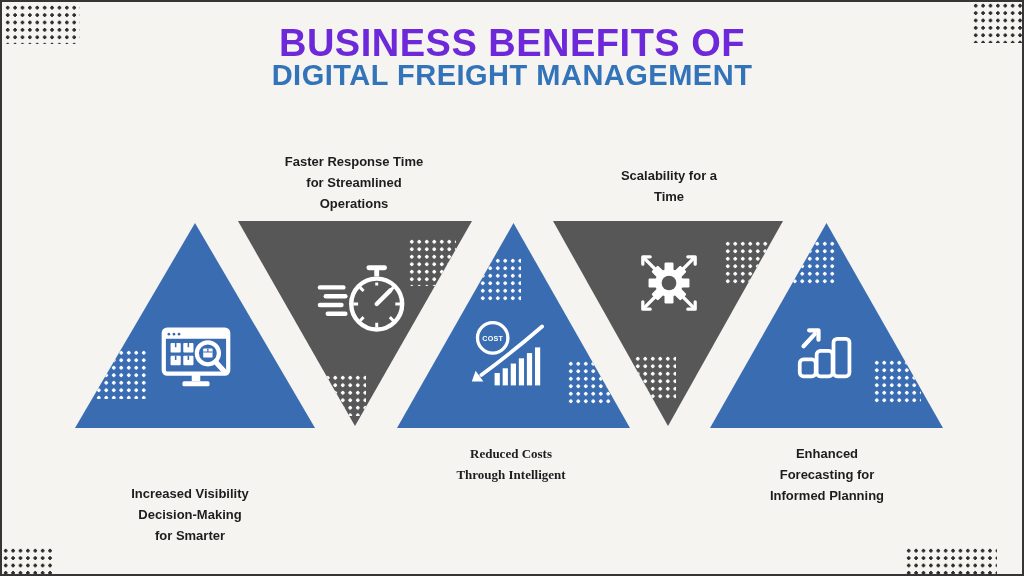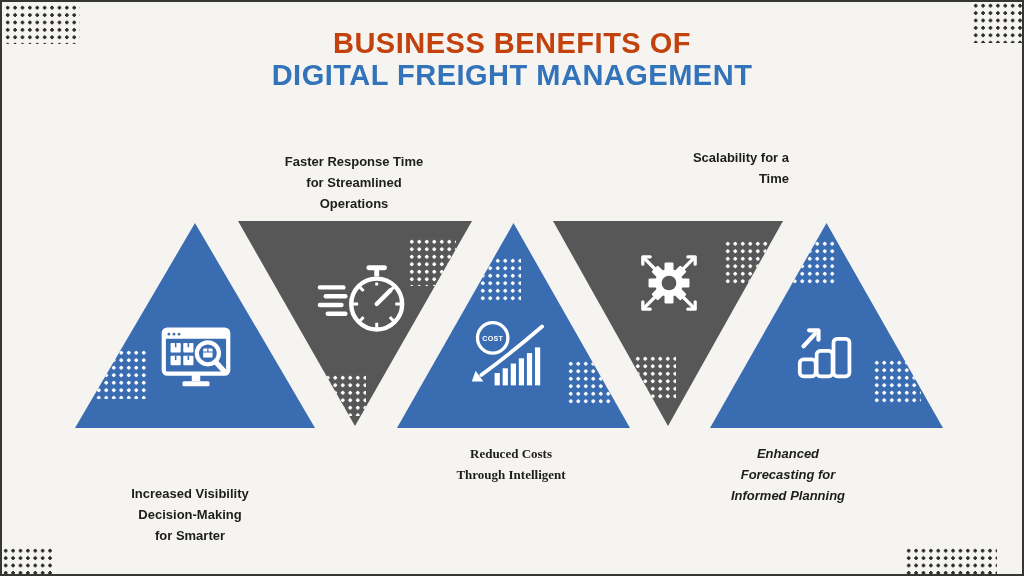--- a/index.html
+++ b/index.html
@@ -4,21 +4,21 @@
 <style>
   html,body { margin:0; padding:0; }
   .stage {
     position:relative; width:1024px; height:576px;
     background: var(--color-background, #f5f4f1);
     box-shadow: inset 0 0 0 2px #353535;
     overflow:hidden;
     font-family:"Liberation Sans", sans-serif;
   }
   .title { position:absolute; top:27px; left:0; width:100%; text-align:center; }
-  .title-line1 { font-size:29px; font-weight:bold; color:#c2410c; letter-spacing:0.5px; line-height:32px; }
+  .title-line1 { font-size:38px; font-weight:bold; color:#6d28d9; letter-spacing:0.5px; line-height:32px; }
   .title-line2 { font-size:29px; font-weight:bold; color: var(--color-title-accent, #3273b9); letter-spacing:0.5px; line-height:32px; }
 
   .tri { position:absolute; }
   .tri-up   { clip-path: polygon(50% 0%, 100% 100%, 0% 100%); }
   .tri-down { clip-path: polygon(0% 0%, 100% 0%, 50% 100%); }
   .tri.blue { background: var(--color-blue, #3c6cb4); }
   .tri.gray { background: var(--color-gray, #575757); }
 
   .benefit-label {
     position:absolute; width:240px; text-align:center;
@@ -53,21 +53,21 @@
   <div class="title">
     <div class="title-line1">BUSINESS BENEFITS OF</div>
     <div class="title-line2">DIGITAL FREIGHT MANAGEMENT</div>
   </div>
 
   <div class="benefit-label" style="left:234px; top:151px;">
     <span class="line">Faster Response Time</span>
     <span class="line">for Streamlined</span>
     <span class="line">Operations</span>
   </div>
-  <div class="benefit-label" style="left:549px; top:147px;text-align:right;">
+  <div class="benefit-label" style="left:549px; top:165px;">
     <span class="line">Scalability for a</span>
     <span class="line">Time</span>
   </div>
 
   <div class="tri tri-up blue" style="left:75px; top:223px; width:240px; height:205px;">
     <div class="dots" style="left:20px; top:126px; width:52px; height:50px;"></div>
     <div class="icon" style="left:82px; top:104px; width:78px;">
       <svg viewBox="0 0 92 76" xmlns="http://www.w3.org/2000/svg">
         <rect x="8" y="3" width="76" height="52" rx="4" fill="none" stroke="#fff" stroke-width="5"></rect>
         <rect x="8" y="3" width="76" height="11" rx="3" fill="#fff"></rect>
@@ -184,19 +184,19 @@
 
   <div class="benefit-label" style="left:70px; top:443px;margin-top:40px;">
     <span class="line">Increased Visibility</span>
     <span class="line">Decision-Making</span>
     <span class="line">for Smarter</span>
   </div>
   <div class="benefit-label" style="left:391px; top:443px;font-family:Liberation Serif, serif;">
     <span class="line">Reduced Costs</span>
     <span class="line">Through Intelligent</span>
   </div>
-  <div class="benefit-label" style="left:668px; top:443px;font-style:italic;">
+  <div class="benefit-label" style="left:707px; top:443px;">
     <span class="line">Enhanced</span>
     <span class="line">Forecasting for</span>
     <span class="line">Informed Planning</span>
   </div>
 
 </div>
 
 </body></html>

